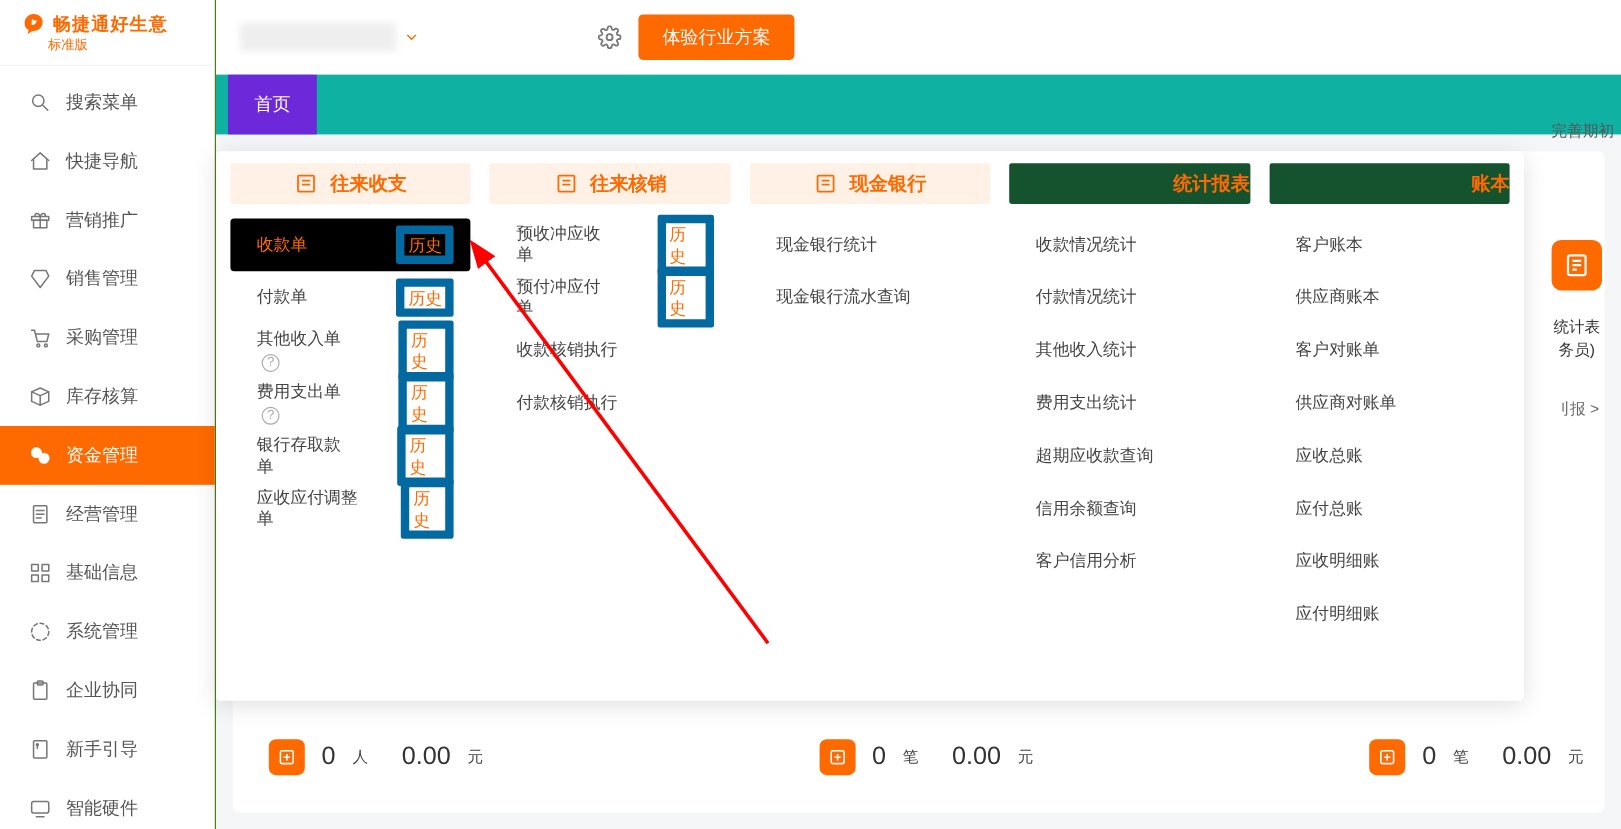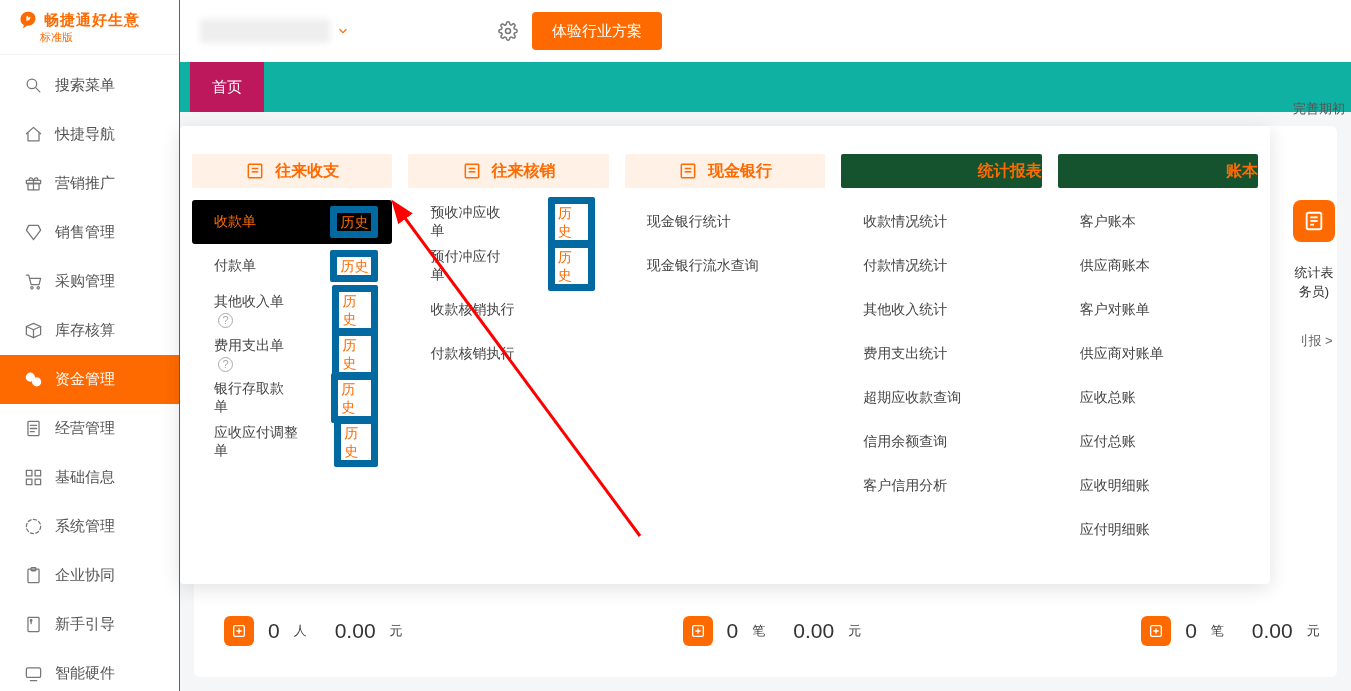--- a/index.html
+++ b/index.html
@@ -21,21 +21,21 @@
   
   .topbar { position: absolute; left: 180px; top: 0; right: 0; height: 62px; background: #fff; display: flex; align-items: center; padding: 0 20px; gap: 14px; z-index: 20; }
   .org-select { display: flex; align-items: center; gap: 6px; width: 280px; }
   .org-blur { width: 130px; height: 24px; background: #eee; border-radius: 3px; filter: blur(3px); }
   .chevron-down { width: 14px; height: 14px; color: #ff6a00; }
   .gear { width: 20px; height: 20px; color: #777; margin-left: 4px; }
   .primary-btn { background: #ff6a00; color: #fff; border: none; height: 38px; padding: 0 20px; border-radius: 4px; font-size: 15px; cursor: pointer; }
 
   
   .tabstrip { position: absolute; left: 180px; top: 62px; right: 0; height: 50px; background: #0fb2a2; display: flex; align-items: center; padding-left: 10px; z-index: 5; }
-  .tab { color: #fff; height: 100%; display: flex; align-items: center; padding: 0 22px; font-size: 15px; background: #be185d; }
+  .tab { color: #fff; height: 100%; display: flex; align-items: center; padding: 0 22px; font-size: 15px; background: #6d28d9; }
 
   
   .content { position: absolute; left: 180px; top: 112px; right: 0; bottom: 0; background: #f5f6f7; padding: 14px; }
   .card { background: #fff; border-radius: 6px; height: 100%; position: relative; }
   .stat-row { position: absolute; left: 30px; right: 30px; top: 490px; display: flex; gap: 80px; }
   .stat { display: flex; align-items: center; gap: 14px; }
   .stat-icon { width: 30px; height: 30px; border-radius: 6px; background: #ff6a00; display: flex; align-items: center; justify-content: center; }
   .stat-icon svg { width: 16px; height: 16px; stroke: #fff; fill: none; }
   .stat-num { font-size: 21px; color: #333; }
   .stat-unit { font-size: 13px; color: #444; }
@@ -43,21 +43,21 @@
   .stat-cur { font-size: 13px; color: #444; }
 
   .right-float { position: absolute; right: 6px; top: 200px; width: 62px; display: flex; flex-direction: column; align-items: center; font-size: 13px; color: #ff6a00; z-index: 40; }
   .right-float .big-icon { width: 42px; height: 42px; background: #ff6a00; border-radius: 8px; display:flex;align-items:center;justify-content:center; margin-bottom: 4px; }
   .right-float .big-icon svg { width:22px;height:22px; stroke:#fff; fill:none; }
   .right-float .txt { text-align:right; color:#333; line-height:1.45; margin-top: 18px; }
   .right-float .link { color:#666; margin-top: 30px; }
   .right-top-note { position:absolute; right:6px; top:100px; font-size:13px; color:#555; z-index:40;}
 
   
-  .mega { position: absolute; left: 180px; top: 126px; width: 1090px; height: 458px; background: #fff; border-radius: 4px; box-shadow: 0 4px 20px rgba(0,0,0,.12); padding: 28px 6px 0 6px; display: flex; gap: 4px; z-index: 50; }
+  .mega { position: absolute; left: 180px; top: 126px; width: 1090px; height: 458px; background: #fff; border-radius: 4px; box-shadow: 0 4px 20px rgba(0,0,0,.12); padding: 10px 6px 0 6px; display: flex; gap: 4px; z-index: 50; }
   .col { flex: 1; padding: 0 6px; }
   .col-head { background: #fff1e6; height: 34px; border-radius: 2px; display: flex; align-items: center; justify-content: center; gap: 10px; color: #ff6a00; font-size: 16px; font-weight: 600; margin-bottom: 12px; }
   .col-head.plain { background: #14532d; justify-content: flex-end; }
   .col-head svg { width: 20px; height: 20px; }
   .row-item { height: 44px; display: flex; align-items: center; justify-content: space-between; padding: 0 14px 0 22px; font-size: 14px; color: #444; border-radius: 3px; cursor: pointer; }
   .row-item.active { background: #000000; color: #ff6a00; }
   .hist-tag { font-size: 14px; color: #ff6a00; border: 7px solid #0369a1; padding: 0 3px; border-radius: 2px; line-height: 18px; cursor:pointer;margin-left:36px;}
   .row-item .q { display:inline-block; width:15px; height:15px; border:1px solid #aaa; border-radius:50%; font-size:11px; color:#aaa; text-align:center; line-height:13px; margin-left:4px;}
 
   

